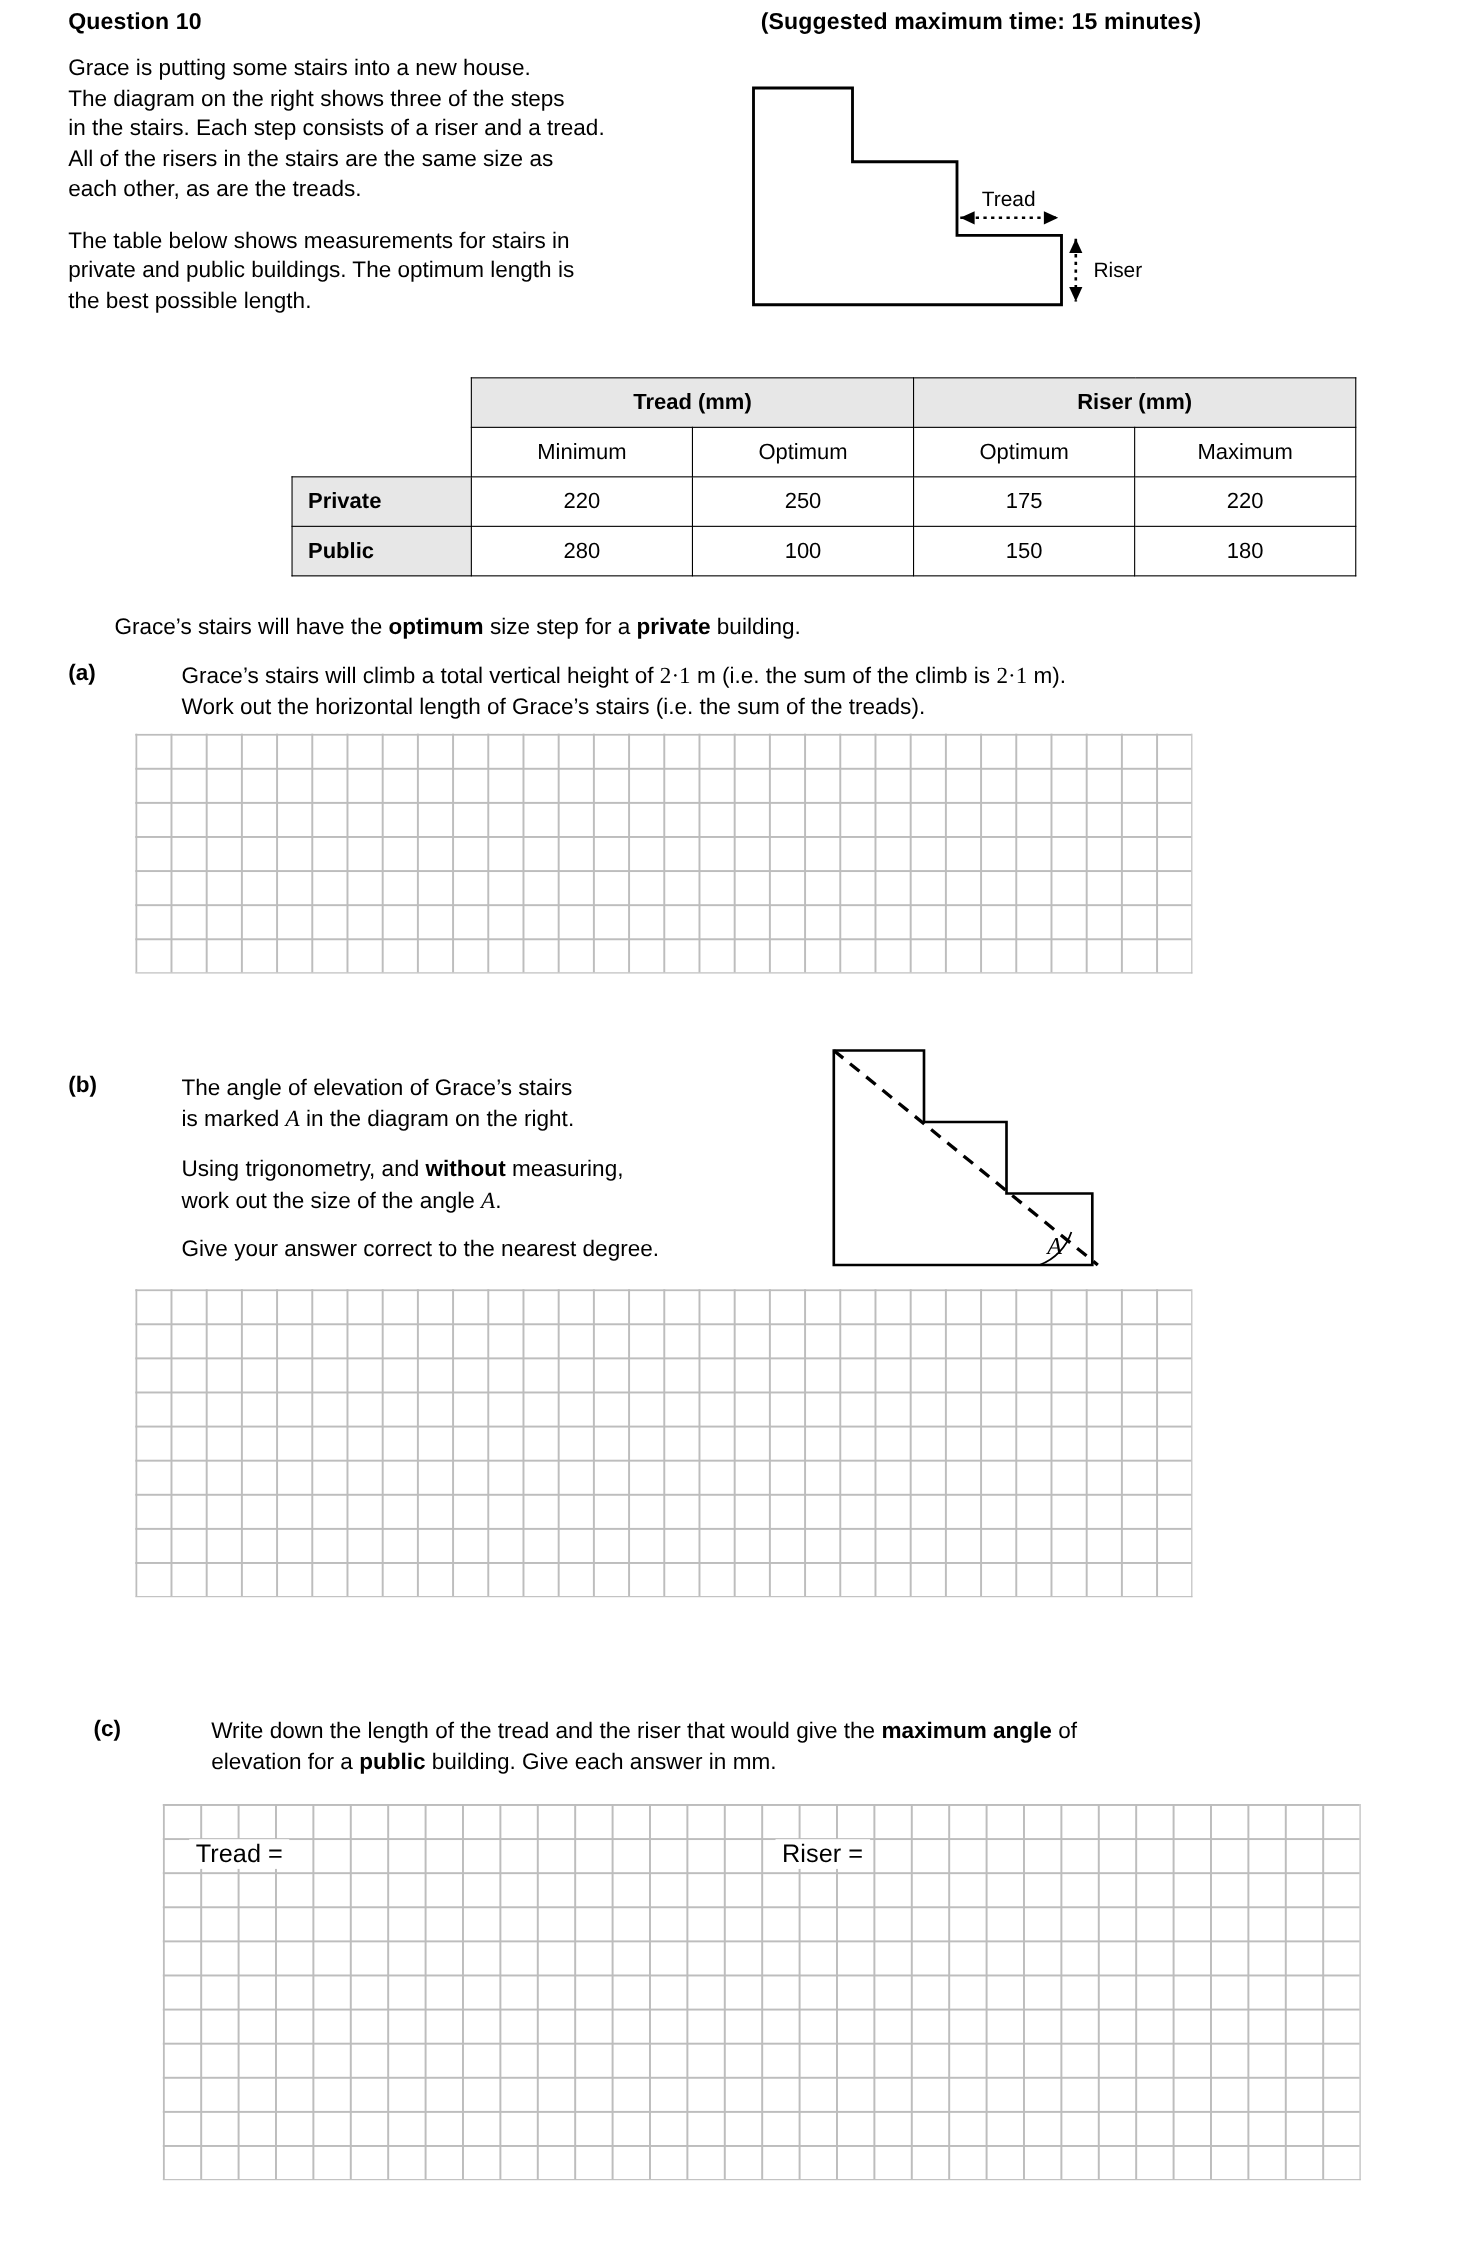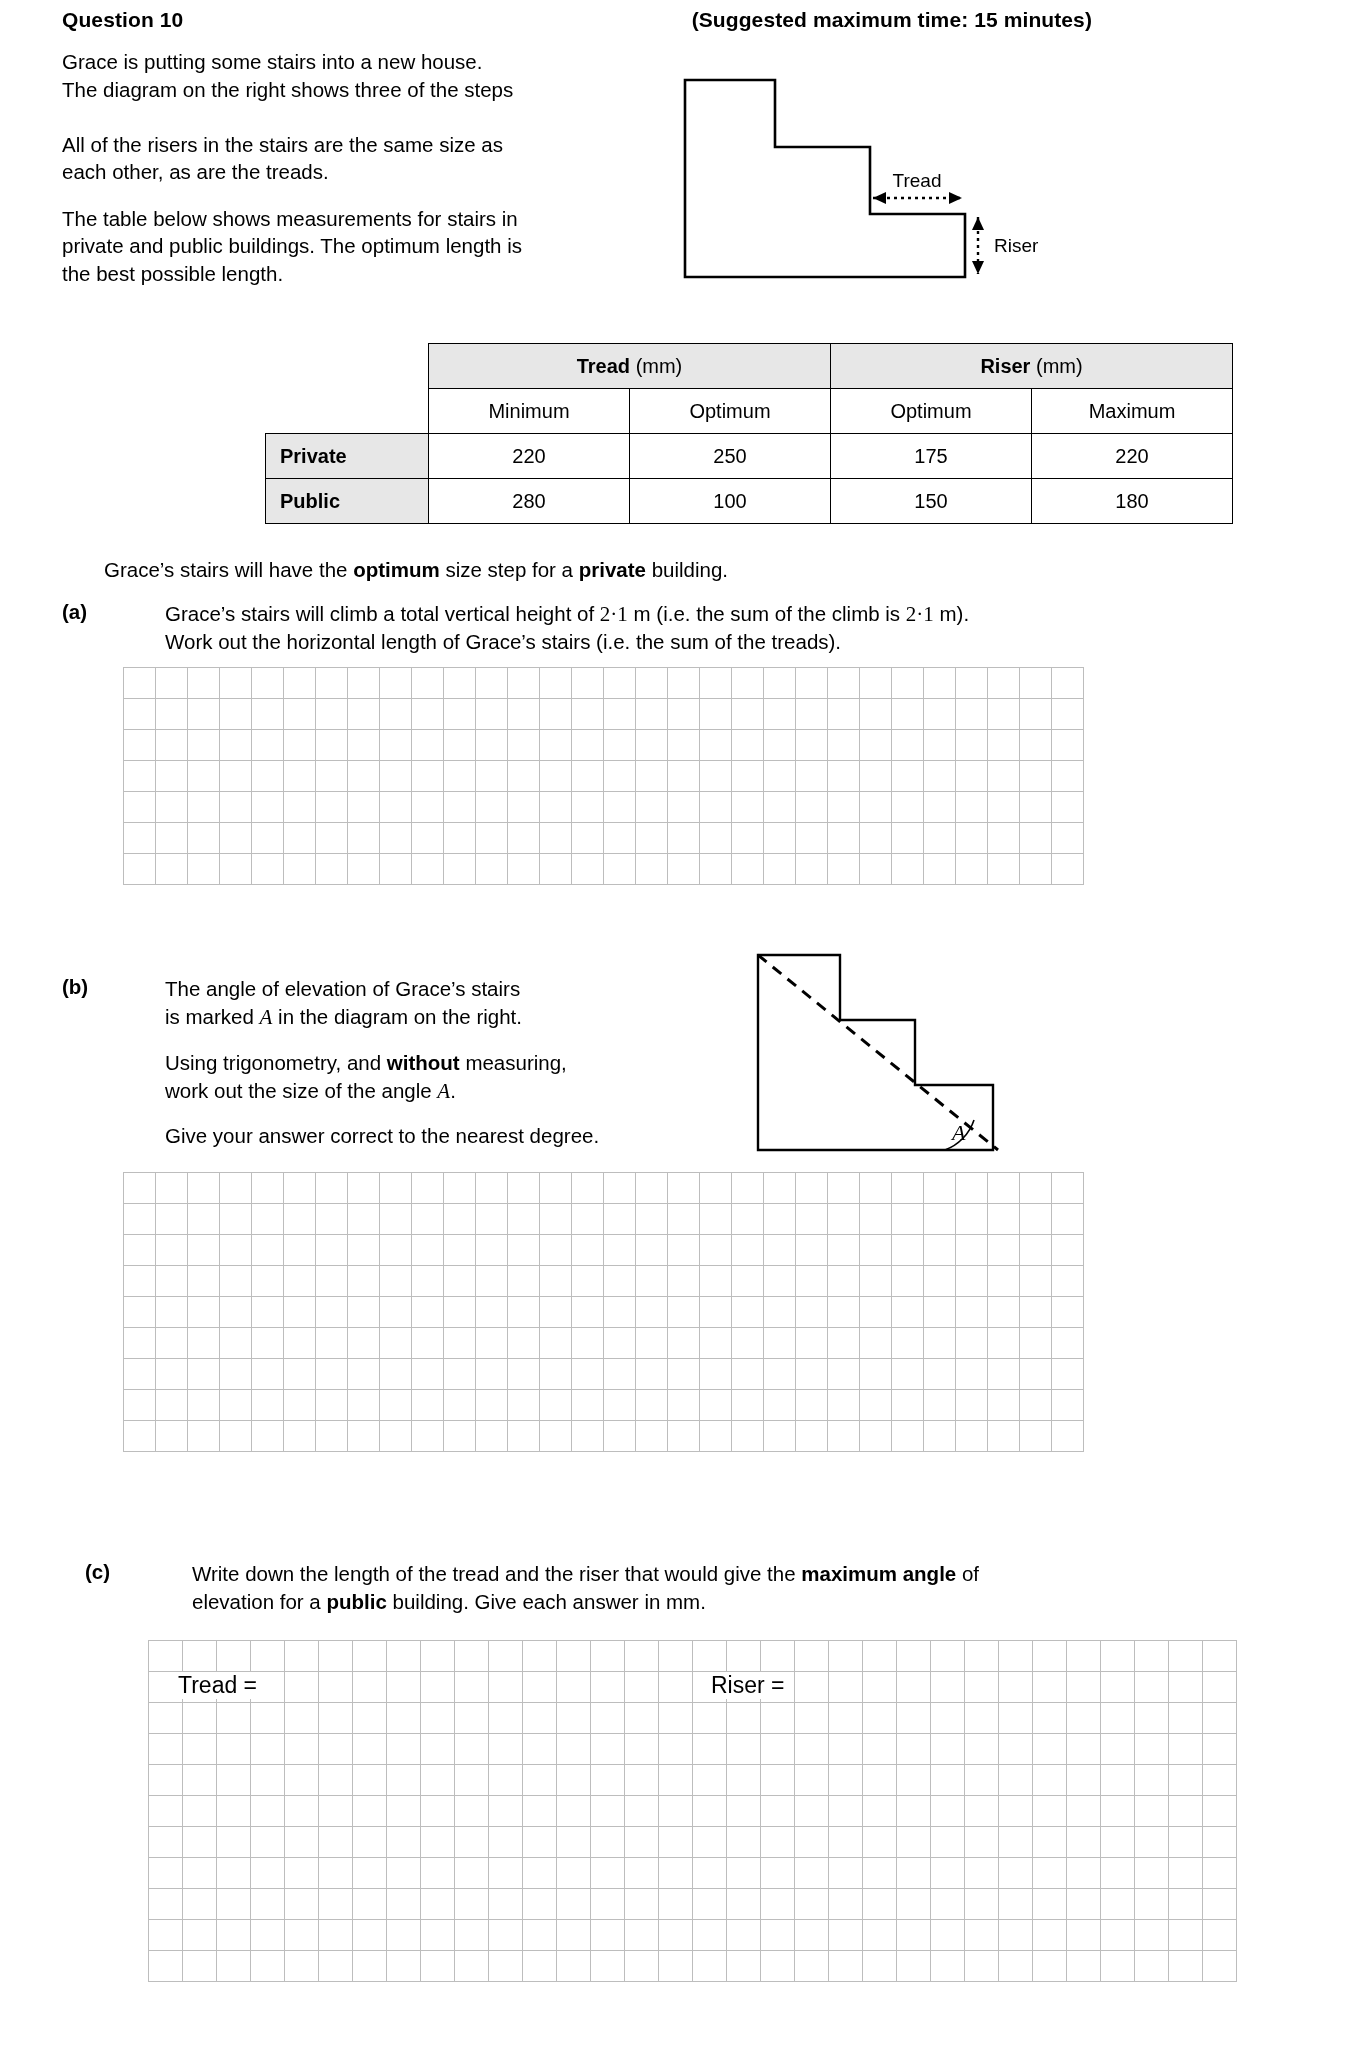--- a/index.html
+++ b/index.html
@@ -74,21 +74,21 @@
   }
   .meas-table .corner {
     border: none;
     width: 148px;
   }
   .meas-table .grp {
     background: #e7e7e7;
     font-weight: bold;
     width: 400px;
   }
-  .meas-table .grp .unit { font-weight: normal; }
+  .meas-table .grp .unit { font-weight: bold; }
   .meas-table .sub { width: 200px; }
   .meas-table .rowhead {
     background: #e7e7e7;
     font-weight: bold;
     text-align: left;
     padding-left: 14px;
     width: 148px;
   }
 
   
@@ -134,21 +134,21 @@
 
   <div class="q-header">
     <span class="q-title">Question 10</span>
     <span class="q-time">(Suggested maximum time: 15 minutes)</span>
   </div>
 
   <div class="intro">
     <p>
       <span>Grace is putting some stairs into a new house.</span><br>
       <span>The diagram on the right shows three of the steps</span><br>
-      <br>
+      <span>in the stairs.  Each step consists of a riser and a tread.</span><br>
       <span>All of the risers in the stairs are the same size as</span><br>
       <span>each other, as are the treads.</span>
     </p>
     <p class="second">
       <span>The table below shows measurements for stairs in</span><br>
       <span>private and public buildings.  The optimum length is</span><br>
       <span>the best possible length.</span>
     </p>
   </div>
 

